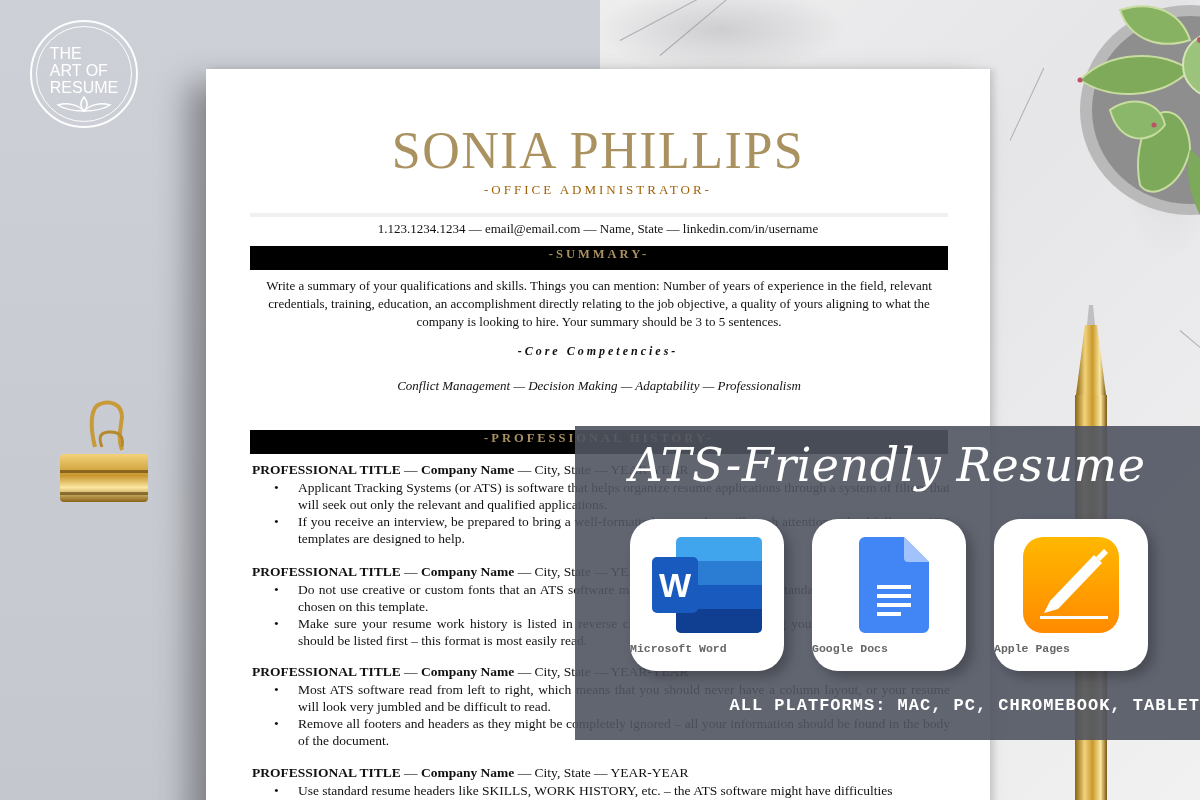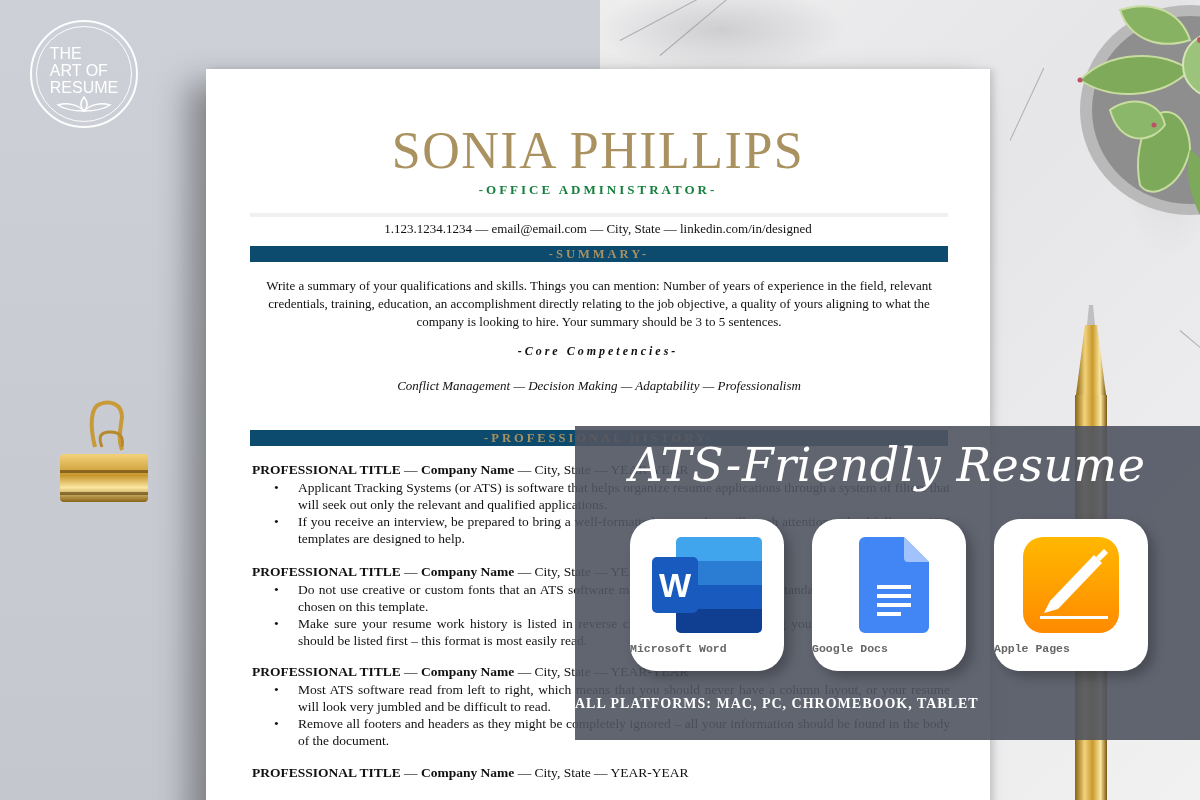--- a/index.html
+++ b/index.html
@@ -30,25 +30,25 @@
   .plant { position: absolute; left: 1040px; top: 0; width: 160px; height: 220px; }
 
   
   .pen { position: absolute; left: 1072px; top: 305px; width: 38px; height: 495px; }
 
   
   .paper { position: absolute; left: 206px; top: 69px; width: 784px; height: 760px; background: #fff;
     box-shadow: -18px 14px 30px rgba(0,0,0,0.35), 4px 0 6px rgba(0,0,0,0.12); }
   .name { position: absolute; left: 0; right: 0; top: 52px; text-align: center; color: #a99160;
     font-size: 52px; letter-spacing: 1.5px; font-family: "Liberation Serif", serif; }
-  .role { position: absolute; left: 0; right: 0; top: 113px; text-align: center; color: #15803d;
-    font-size: 13px; font-weight: bold; letter-spacing: 3px; }
+  .role { position: absolute; left: 0; right: 0; top: 113px; text-align: center; color: #a16207;
+    font-size: 13px; font-weight: normal; letter-spacing: 3px; }
   .rule-top { position: absolute; left: 44px; right: 42px; top: 144px; height: 4px; background: #f0f0f0; }
   .contact { position: absolute; left: 0; right: 0; top: 152px; text-align: center; font-size: 13px; color: #111; }
-  .section-bar { position: absolute; left: 44px; right: 42px; height: 16px; background: #0c4a6e;
+  .section-bar { position: absolute; left: 44px; right: 42px; height: 24px; background: #000000;
     text-align: center; color: #a99160; font-weight: bold; font-size: 12.5px; letter-spacing: 3px; line-height: 17px; }
   .summary { position: absolute; left: 44px; right: 42px; top: 208px; text-align: center; 
     font-size: 13px; line-height: 18px; color: #111; }
   .core-title { position: absolute; left: 0; right: 0; top: 275px; text-align: center; font-style: italic; font-weight: bold;
     font-size: 12px; letter-spacing: 3px; color: #111; }
   .core-list { position: absolute; left: 44px; right: 42px; top: 307px; text-align: center; font-style: italic;
     font-size: 13px; line-height: 19px; color: #111; }
 
   .job { position: absolute; left: 46px; right: 40px; font-size: 13.5px; color: #111; }
   .job-head { line-height: 18px; }
@@ -60,22 +60,22 @@
   
   .overlay { position: absolute; left: 575px; top: 426px; width: 625px; height: 314px;
     background: rgba(80,84,96,0.90); }
   .overlay-title { position: absolute; left: 0; right: 0; top: 12px; text-align: center; color: #fff;
     font-family: "DejaVu Serif", serif; font-style: italic; font-size: 46px; letter-spacing: 0.5px; }
   .app-card { position: absolute; top: 93px; width: 154px; height: 152px; background: #fff; border-radius: 26px;
     box-shadow: 6px 6px 12px rgba(0,0,0,0.25); }
   .app-icon { position: absolute; left: 50%; transform: translateX(-50%); top: 18px; width: 110px; height: 96px; }
   .app-label { position: absolute; left: 0; right: 0; top: 123px; text-align: left; font-family: Liberation Mono, monospace;
     font-size: 11.5px; font-weight: bold; color: #666; }
-  .platforms { position: absolute; left: 0; right: 0; top: 270px; text-align: left; color: #fff;
-    font-family: Liberation Serif, serif; font-weight: bold; font-size: 14px; letter-spacing: 1px; }
+  .platforms { position: absolute; left: 0; right: 0; top: 270px; text-align: right; color: #fff;
+    font-family: Liberation Mono, monospace; font-weight: bold; font-size: 17px; letter-spacing: 1px; }
 </style>
 </head>
 <body>
 
 <div class="bg-left"></div>
 <div class="bg-marble">
   <div class="marble-vein" style="left:20px;top:40px;width:140px;transform:rotate(-28deg);"></div>
   <div class="marble-vein" style="left:60px;top:55px;width:90px;transform:rotate(-40deg);"></div>
   <div class="marble-vein" style="left:410px;top:140px;width:80px;transform:rotate(-65deg);"></div>
   <div class="marble-vein" style="left:580px;top:330px;width:50px;transform:rotate(40deg);"></div>
@@ -137,21 +137,21 @@
   </defs>
   <path d="M17 0 L21 0 L23 20 L15 20 Z" fill="#bfbfbf"></path>
   <path d="M13 20 L25 20 L34 90 L4 90 Z" fill="url(#peng)"></path>
   <rect x="3" y="90" width="32" height="405" fill="url(#peng)"></rect>
 </svg>
 
 <div class="paper">
   <div class="name">SONIA PHILLIPS</div>
   <div class="role">-OFFICE ADMINISTRATOR-</div>
   <div class="rule-top"></div>
-  <div class="contact">1.123.1234.1234 — email@email.com — City, State — linkedin.com/in/designed</div>
+  <div class="contact">1.123.1234.1234 — email@email.com — Name, State — linkedin.com/in/username</div>
   <div class="section-bar" style="top:177px;">-SUMMARY-</div>
   <div class="summary">Write a summary of your qualifications and skills. Things you can mention: Number of years of experience in the field, relevant credentials, training, education, an accomplishment directly relating to the job objective, a quality of yours aligning to what the company is looking to hire. Your summary should be 3 to 5 sentences.</div>
   <div class="core-title">-Core Competencies-</div>
   <div class="core-list">
     <div>Conflict Management — Decision Making — Adaptability — Professionalism</div>
   </div>
   <div class="section-bar" style="top:361px;">-PROFESSIONAL HISTORY-</div>
 
   <div class="job" style="top:392px;">
     <div class="job-head"><b>PROFESSIONAL TITLE</b> — <b>Company Name</b><span> — City, State — YEAR-YEAR</span></div>
@@ -169,20 +169,23 @@
   </div>
   <div class="job" style="top:594px;">
     <div class="job-head"><b>PROFESSIONAL TITLE</b> — <b>Company Name</b><span> — City, State — YEAR-YEAR</span></div>
     <ul>
       <li>Most ATS software read from left to right, which means that you should never have a column layout, or your resume will look very jumbled and be difficult to read.</li>
       <li>Remove all footers and headers as they might be completely ignored – all your information should be found in the body of the document.</li>
     </ul>
   </div>
   <div class="job" style="top:695px;">
     <div class="job-head"><b>PROFESSIONAL TITLE</b> — <b>Company Name</b><span> — City, State — YEAR-YEAR</span></div>
+    <ul>
+      <li>Use standard resume headers like SKILLS, WORK HISTORY, etc. – the ATS software might have difficulties</li>
+    </ul>
   </div>
 </div>
 
 <div class="overlay">
   <div class="overlay-title">ATS-Friendly Resume</div>
 
   <div class="app-card" style="left:55px;">
     <svg class="app-icon" viewBox="0 0 110 96">
       <rect x="24" y="0" width="86" height="96" rx="5" fill="#41a5ee"></rect>
       <rect x="24" y="24" width="86" height="24" fill="#2b7cd3"></rect>

